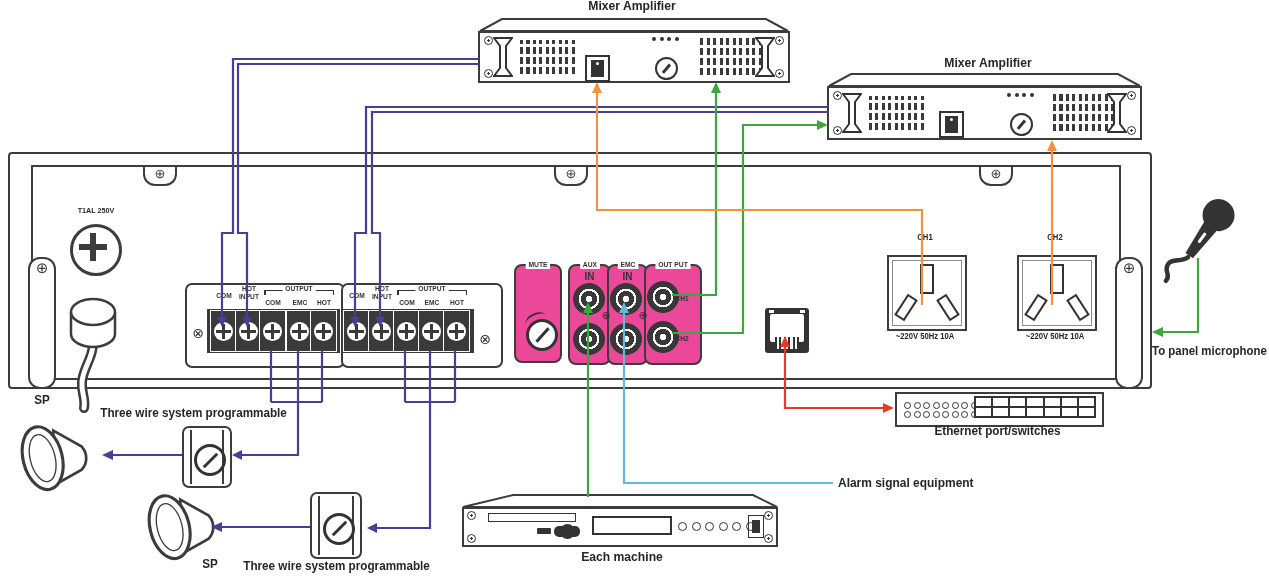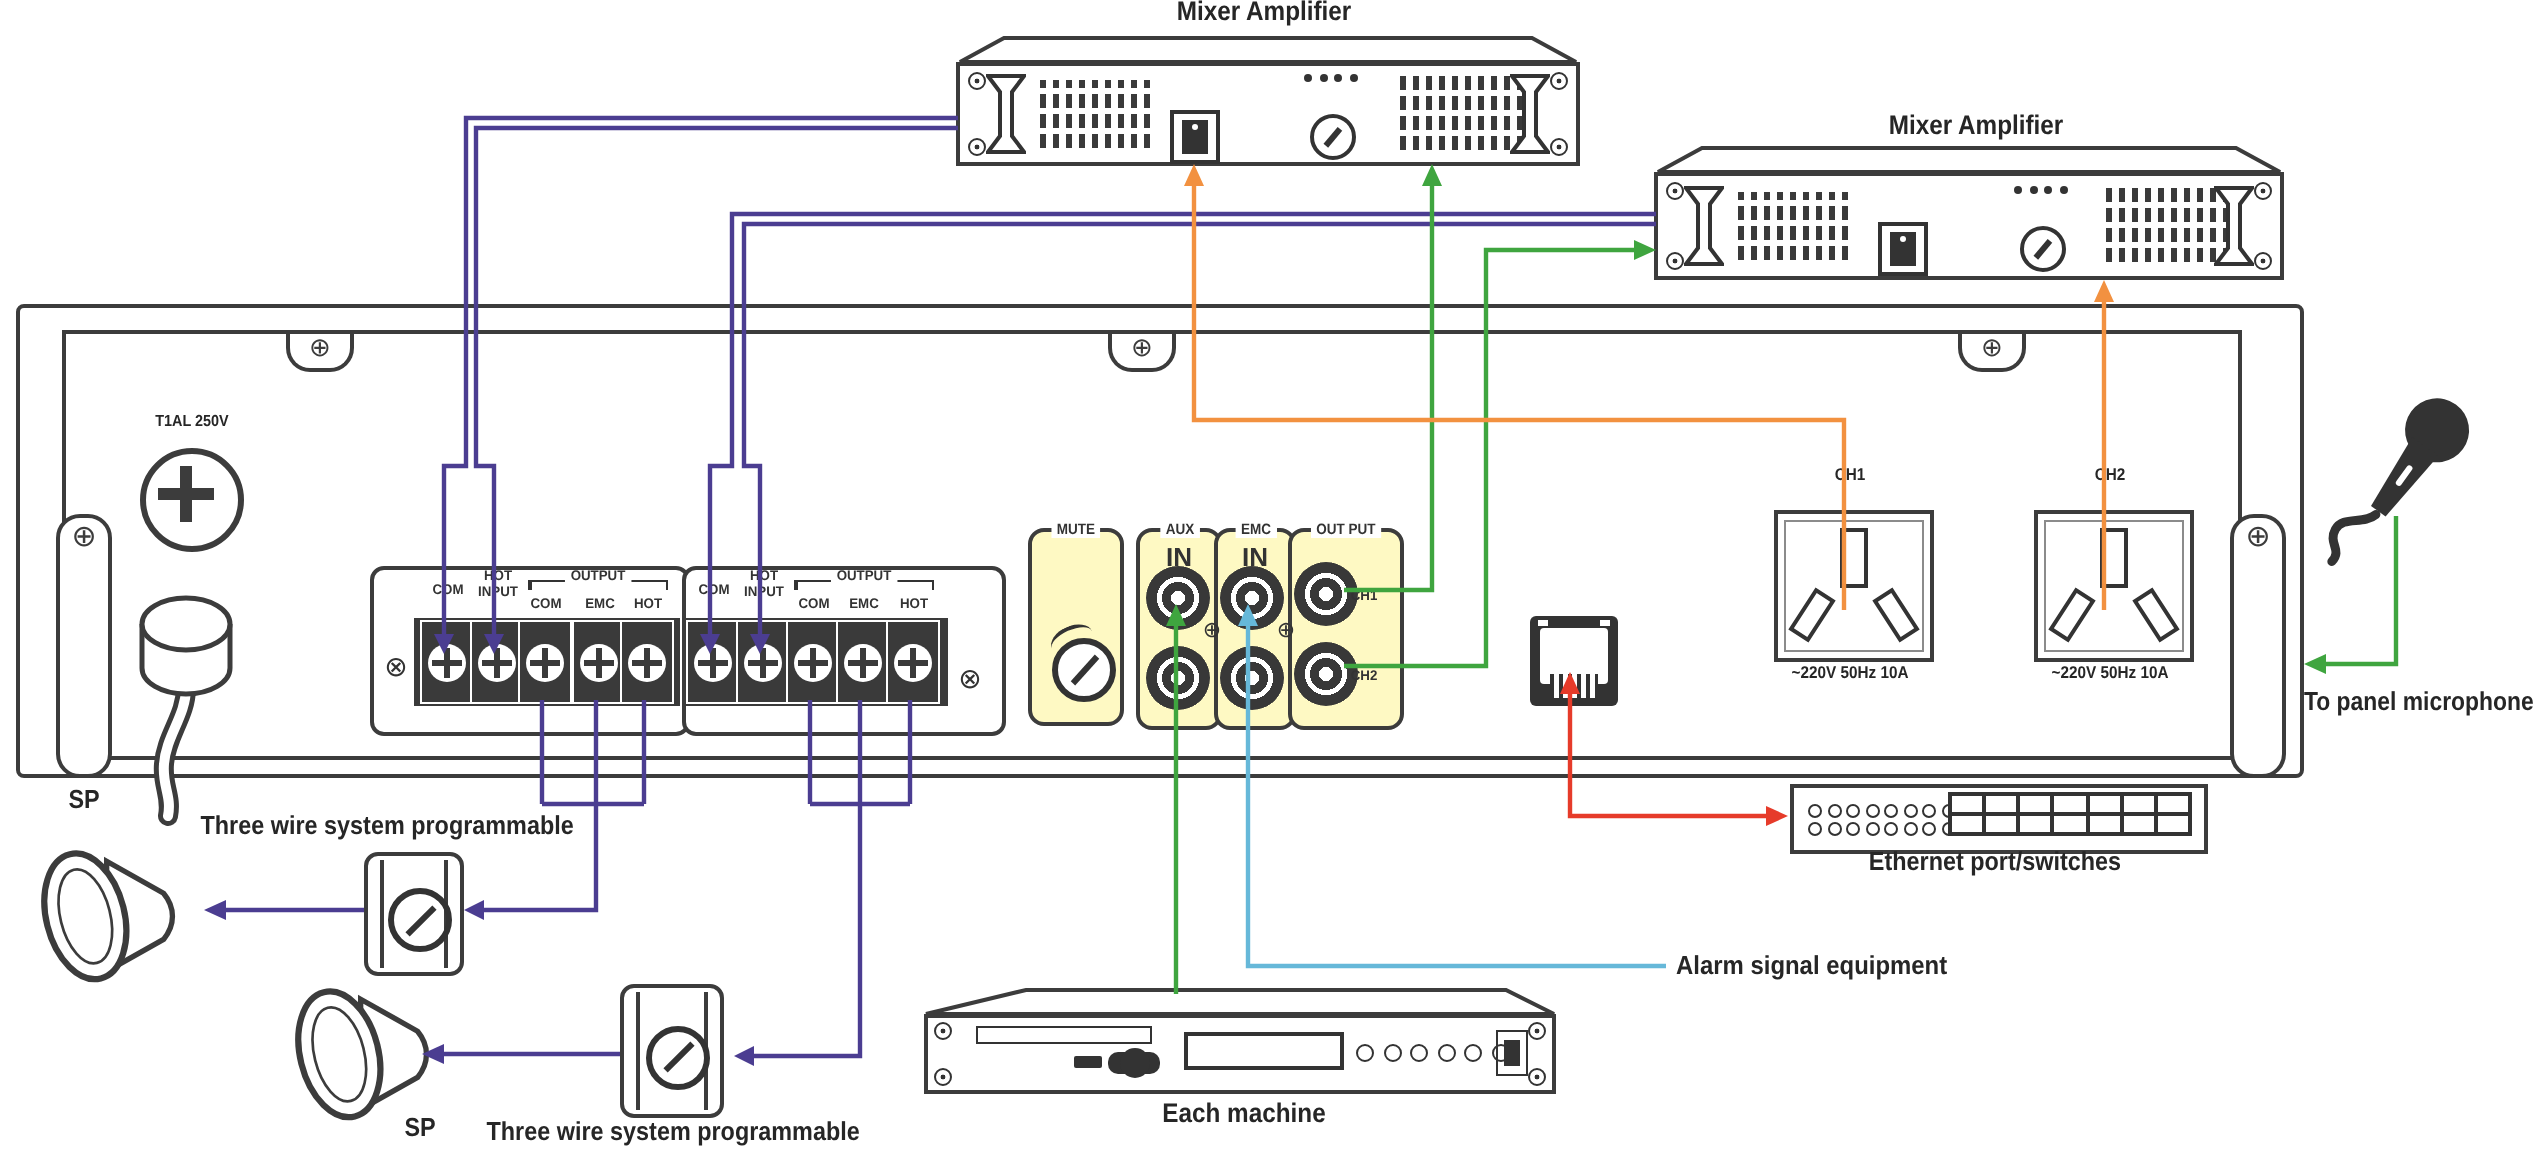--- a/index.html
+++ b/index.html
@@ -28,24 +28,24 @@
   .tscrew::before{width:15px;height:3px;margin:-1.5px 0 0 -7.5px}
   .tscrew::after{width:3px;height:15px;margin:-7.5px 0 0 -1.5px}
   .pl{position:absolute;font-size:7px;font-weight:bold;color:#333;white-space:nowrap;
       transform:translateX(-50%) scaleX(.95);z-index:5}
   .obracket{position:absolute;height:6px;border-top:1.5px solid #333;z-index:5}
   .obracket::before,.obracket::after{content:"";position:absolute;top:-1px;width:1.5px;height:5px;background:#333}
   .obracket::before{left:0}.obracket::after{right:0}
   .obracket span{position:absolute;left:50%;top:-6px;transform:translateX(-50%) scaleX(.95);
                  background:#fff;padding:0 3px;font-size:7px;font-weight:bold;color:#333}
   .uscrew{position:absolute;transform:translate(-50%,-50%);color:#333;z-index:5;font-weight:normal}
-  .jbox{position:absolute;border:2px solid var(--outline);border-radius:8px;background:#fef9c3;z-index:2}
+  .jbox{position:absolute;border:2px solid var(--outline);border-radius:8px;background:#ec4899;z-index:2}
   .legend{position:absolute;top:-6px;left:50%;transform:translateX(-50%) scaleX(.9);background:#fff;
           padding:0 3px;font-size:7.5px;font-weight:bold;color:#333;white-space:nowrap;z-index:5}
-  .legend2{position:absolute;top:5px;left:0;right:0;text-align:center;font-size:13px;font-weight:bold;color:#333;z-index:5}
+  .legend2{position:absolute;top:5px;left:0;right:0;text-align:center;font-size:10px;font-weight:bold;color:#333;z-index:5}
   .rca{position:absolute;width:32px;height:32px;border-radius:50%;z-index:4;
        background:radial-gradient(circle at 50% 50%,#fff 0 3.5px,#383838 3.5px 8px,#fff 8px 10.5px,#383838 10.5px 16px,rgba(0,0,0,0) 16px)}
   .mknob{position:absolute;width:26px;height:26px;border:3px solid #333;border-radius:50%;z-index:4;background:#fff}
   .mknob::before{content:"";position:absolute;left:50%;top:50%;width:3px;height:18px;margin:-9px 0 0 -1.5px;
                  background:#333;transform:rotate(42deg)}
   .mknob::after{content:"";position:absolute;left:-4px;top:-9px;width:22px;height:12px;border-top:2.5px solid #333;
                 border-radius:50%;transform:rotate(-24deg)}
   .rj45{position:absolute;background:#333;border-radius:3px;z-index:4}
   .rj45 .jin{position:absolute;left:5px;right:5px;top:6px;bottom:11px;background:#fff;border-radius:2px}
   .rj45 .pins{position:absolute;left:10px;right:10px;bottom:4px;height:12px;background:#fff;

